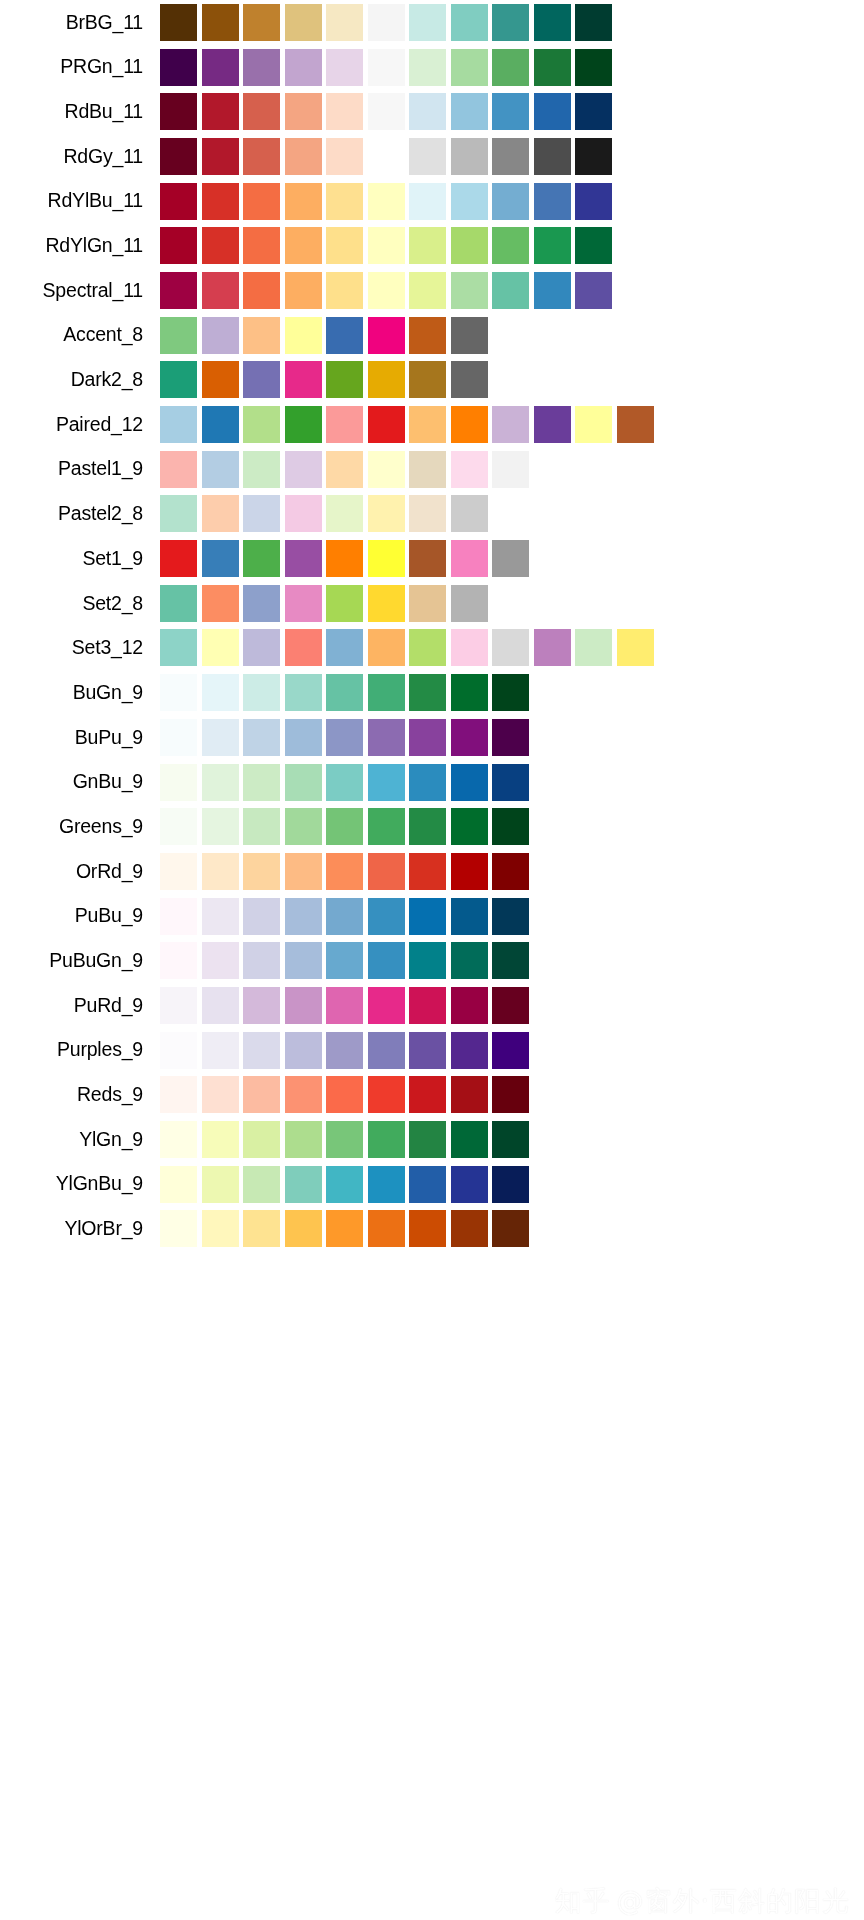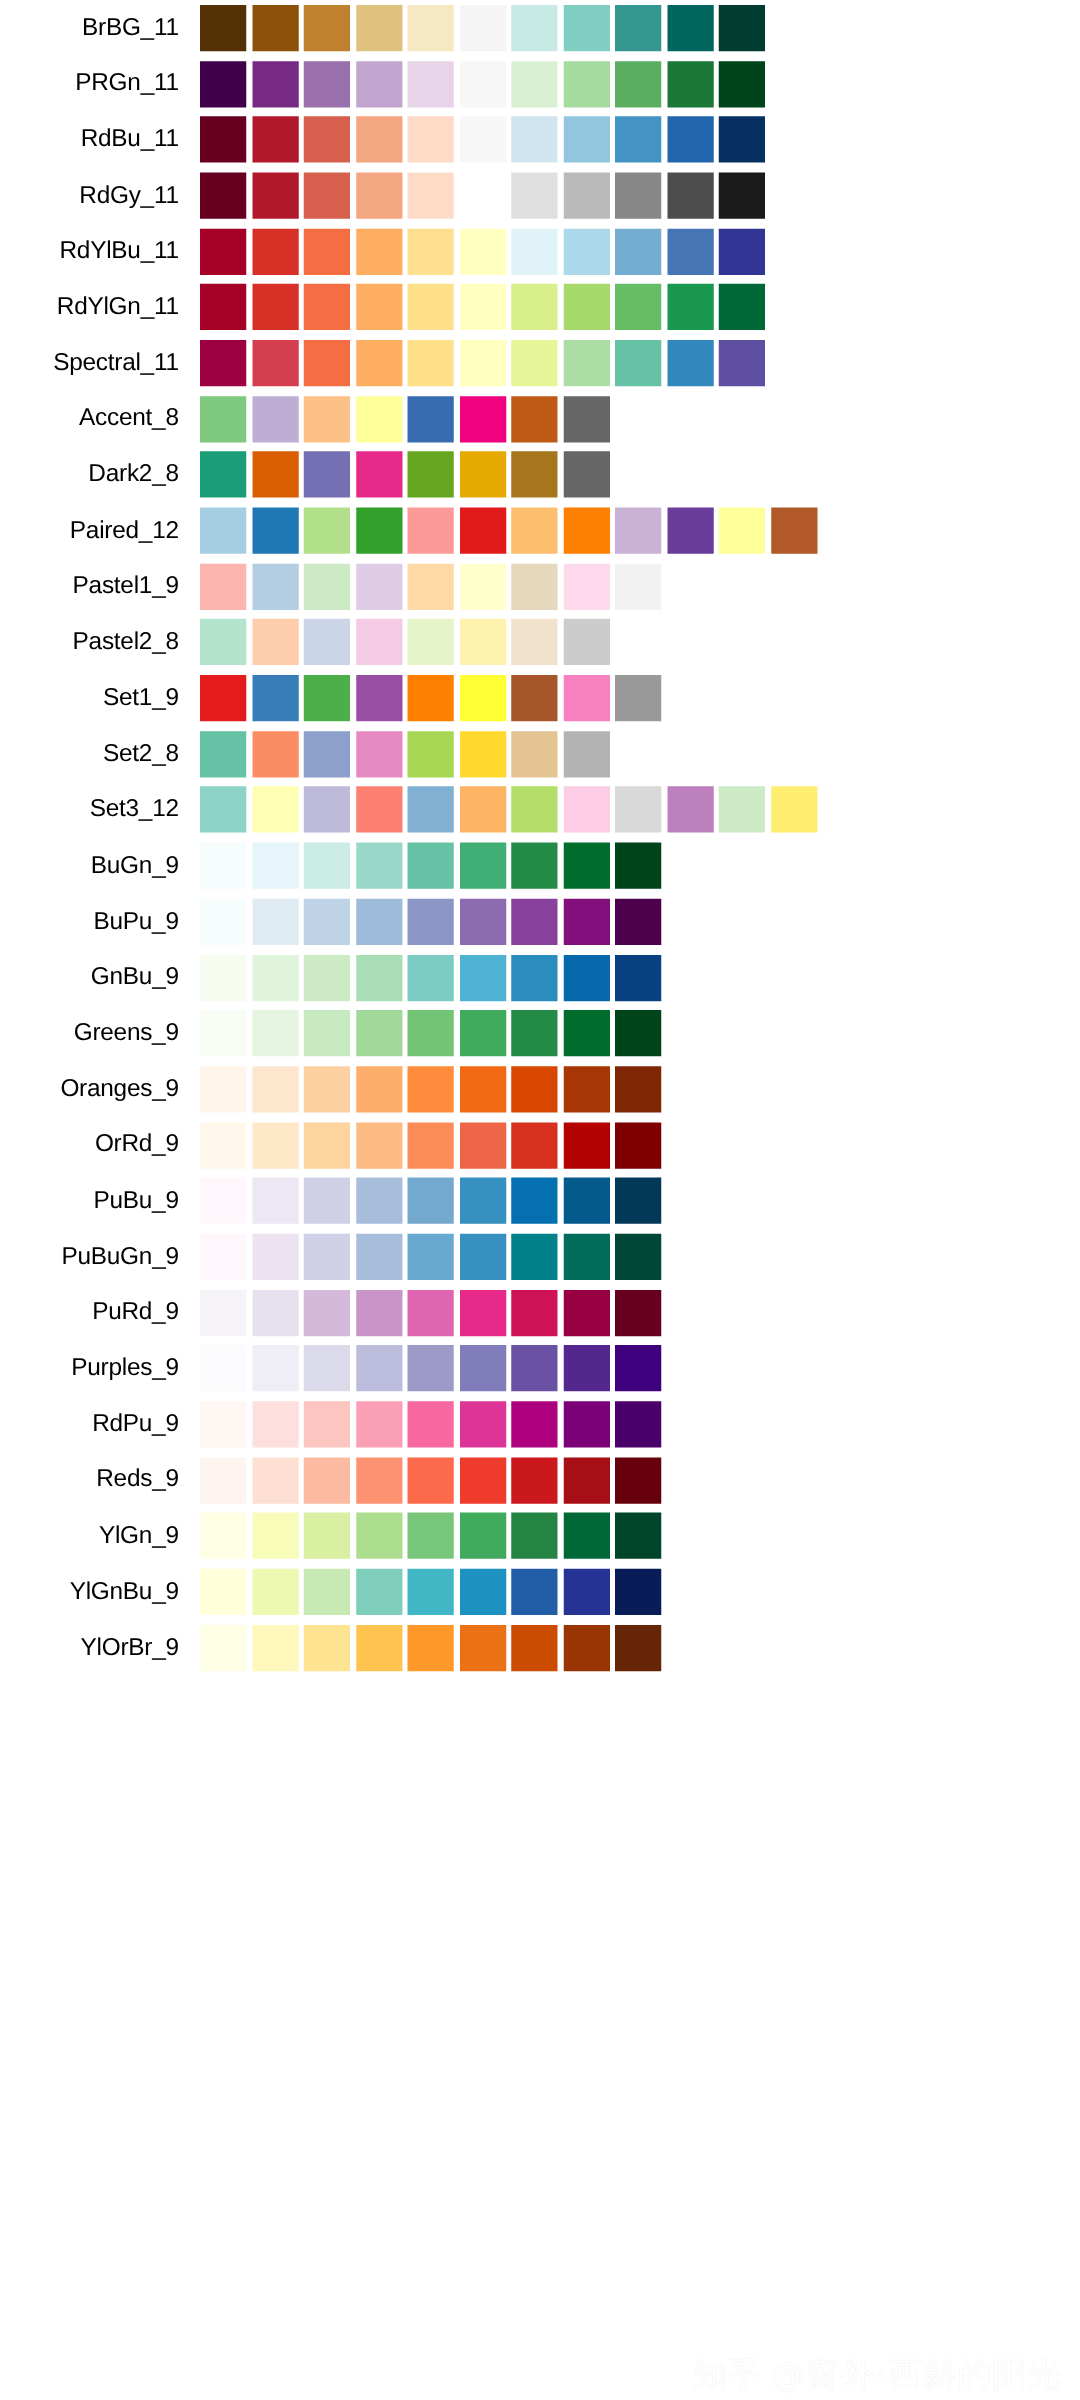--- a/index.html
+++ b/index.html
@@ -346,34 +346,20 @@
         <div class="swatch" style="background-color: rgb(199, 233, 192);"></div>
         <div class="swatch" style="background-color: rgb(161, 217, 155);"></div>
         <div class="swatch" style="background-color: rgb(116, 196, 118);"></div>
         <div class="swatch" style="background-color: rgb(65, 171, 93);"></div>
         <div class="swatch" style="background-color: rgb(35, 139, 69);"></div>
         <div class="swatch" style="background-color: rgb(0, 109, 44);"></div>
         <div class="swatch" style="background-color: rgb(0, 68, 27);"></div>
       </div>
     </div>
     <div class="palette-row">
-      <div class="row-label">Oranges_9</div>
-      <div class="swatch-strip">
-        <div class="swatch" style="background-color: rgb(255, 245, 235);"></div>
-        <div class="swatch" style="background-color: rgb(254, 230, 206);"></div>
-        <div class="swatch" style="background-color: rgb(253, 208, 162);"></div>
-        <div class="swatch" style="background-color: rgb(253, 174, 107);"></div>
-        <div class="swatch" style="background-color: rgb(253, 141, 60);"></div>
-        <div class="swatch" style="background-color: rgb(241, 105, 19);"></div>
-        <div class="swatch" style="background-color: rgb(217, 72, 1);"></div>
-        <div class="swatch" style="background-color: rgb(166, 54, 3);"></div>
-        <div class="swatch" style="background-color: rgb(127, 39, 4);"></div>
-      </div>
-    </div>
-    <div class="palette-row">
       <div class="row-label">OrRd_9</div>
       <div class="swatch-strip">
         <div class="swatch" style="background-color: rgb(255, 247, 236);"></div>
         <div class="swatch" style="background-color: rgb(254, 232, 200);"></div>
         <div class="swatch" style="background-color: rgb(253, 212, 158);"></div>
         <div class="swatch" style="background-color: rgb(253, 187, 132);"></div>
         <div class="swatch" style="background-color: rgb(252, 141, 89);"></div>
         <div class="swatch" style="background-color: rgb(239, 101, 72);"></div>
         <div class="swatch" style="background-color: rgb(215, 48, 31);"></div>
         <div class="swatch" style="background-color: rgb(179, 0, 0);"></div>
@@ -430,34 +416,20 @@
         <div class="swatch" style="background-color: rgb(218, 218, 235);"></div>
         <div class="swatch" style="background-color: rgb(188, 189, 220);"></div>
         <div class="swatch" style="background-color: rgb(158, 154, 200);"></div>
         <div class="swatch" style="background-color: rgb(128, 125, 186);"></div>
         <div class="swatch" style="background-color: rgb(106, 81, 163);"></div>
         <div class="swatch" style="background-color: rgb(84, 39, 143);"></div>
         <div class="swatch" style="background-color: rgb(63, 0, 125);"></div>
       </div>
     </div>
     <div class="palette-row">
-      <div class="row-label">RdPu_9</div>
-      <div class="swatch-strip">
-        <div class="swatch" style="background-color: rgb(255, 247, 243);"></div>
-        <div class="swatch" style="background-color: rgb(253, 224, 221);"></div>
-        <div class="swatch" style="background-color: rgb(252, 197, 192);"></div>
-        <div class="swatch" style="background-color: rgb(250, 159, 181);"></div>
-        <div class="swatch" style="background-color: rgb(247, 104, 161);"></div>
-        <div class="swatch" style="background-color: rgb(221, 52, 151);"></div>
-        <div class="swatch" style="background-color: rgb(174, 1, 126);"></div>
-        <div class="swatch" style="background-color: rgb(122, 1, 119);"></div>
-        <div class="swatch" style="background-color: rgb(73, 0, 106);"></div>
-      </div>
-    </div>
-    <div class="palette-row">
       <div class="row-label">Reds_9</div>
       <div class="swatch-strip">
         <div class="swatch" style="background-color: rgb(255, 245, 240);"></div>
         <div class="swatch" style="background-color: rgb(254, 224, 210);"></div>
         <div class="swatch" style="background-color: rgb(252, 187, 161);"></div>
         <div class="swatch" style="background-color: rgb(252, 146, 114);"></div>
         <div class="swatch" style="background-color: rgb(251, 106, 74);"></div>
         <div class="swatch" style="background-color: rgb(239, 59, 44);"></div>
         <div class="swatch" style="background-color: rgb(203, 24, 29);"></div>
         <div class="swatch" style="background-color: rgb(165, 15, 21);"></div>

